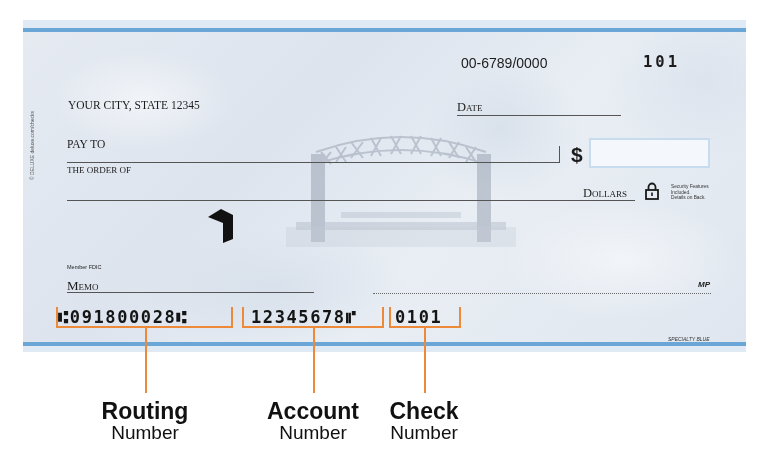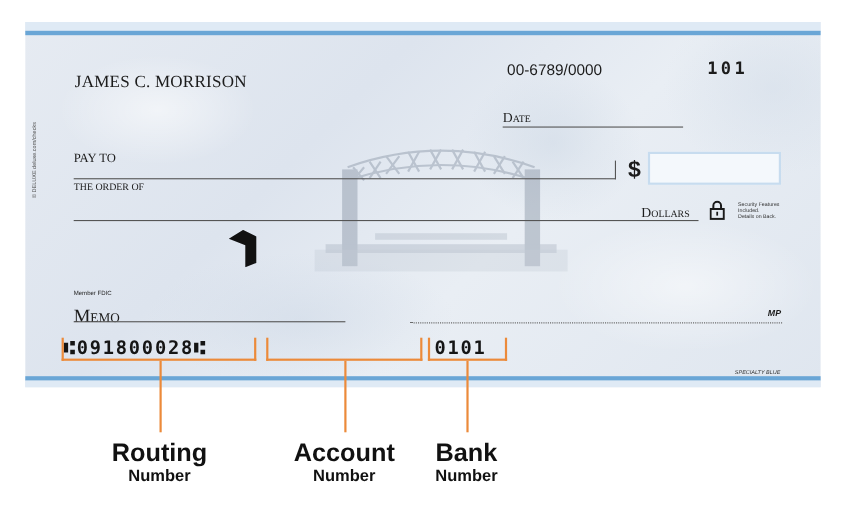--- a/index.html
+++ b/index.html
@@ -46,35 +46,35 @@
   .security-note { position:absolute; left:648px; top:164px; font-family:"Liberation Sans", sans-serif; font-size:4.8px; line-height:5.5px; color:#333; }
 
   .side-text { position:absolute; left:6px; top:160px; transform:rotate(-90deg); transform-origin:left top; font-family:"Liberation Sans", sans-serif; font-size:5px; color:#555; white-space:nowrap; }
 
   .bank-name { position:absolute; left:44px; top:198px; font-family:"Liberation Sans", sans-serif; font-size:21px; font-weight:bold; letter-spacing:-0.5px; color:#141414; }
   .bank-sub { position:absolute; left:44px; top:220px; font-family:"Liberation Sans", sans-serif; font-size:15px; color:#141414; }
   .bank-logo { position:absolute; left:182px; top:189px; width:30px; height:34px; }
   .tm { position:absolute; left:206px; top:216px; font-family:"Liberation Sans", sans-serif; font-size:4px; }
   .member-fdic { position:absolute; left:44px; top:244px; font-family:"Liberation Sans", sans-serif; font-size:5.5px; color:#222; }
 
-  .memo-label { position:absolute; left:44px; top:258px; font-size:17px; }
+  .memo-label { position:absolute; left:44px; top:258px; font-size:13px; }
   .memo-line { position:absolute; left:44px; top:272px; width:247px; height:1px; background:#555; }
   .sig-line { position:absolute; left:350px; top:273px; width:338px; height:1px; border-top:1px dotted #6a6a6a; }
   .mp-mark { position:absolute; left:675px; top:260px; font-family:"Liberation Sans", sans-serif; font-size:8px; font-weight:bold; font-style:italic; }
   .specialty { position:absolute; left:645px; top:316px; font-family:"Liberation Sans", sans-serif; font-size:5px; font-style:italic; color:#333; }
 
   .micr { position:absolute; top:287px; font-family:"DejaVu Sans Mono", monospace; font-size:17px; font-weight:bold; letter-spacing:1.6px; color:#151515; white-space:nowrap; }
 
   .bracket { position:absolute; top:285px; height:22px; border:2px solid #ec8a3a; border-top:none; }
   .bracket::before, .bracket::after { content:""; position:absolute; top:-2px; width:0; height:0; }
   .pointer { position:absolute; width:2px; background:#ec8a3a; }
 
   .callout { position:absolute; text-align:center; font-family:"Liberation Sans", sans-serif; color:#111; }
   .callout .bold { font-size:23px; font-weight:bold; line-height:21px; }
-  .callout .reg { font-size:15px; line-height:21px;font-weight:bold; }
+  .callout .reg { font-size:19px; line-height:21px; }
 </style>
 </head>
 <body>
 
 <div class="check">
   <div class="stripe-light" style="top:0"></div>
   <div class="stripe-blue" style="top:8px"></div>
   <div class="stripe-blue" style="top:322px"></div>
   <div class="stripe-light" style="top:326px; height:6px"></div>
 
@@ -87,21 +87,21 @@
     </g>
     <g fill="#8a96a6">
       <rect x="30" y="42" width="14" height="88"></rect>
       <rect x="196" y="42" width="14" height="88"></rect>
       <rect x="15" y="110" width="210" height="8" opacity="0.6"></rect>
       <rect x="60" y="100" width="120" height="6" opacity="0.5"></rect>
     </g>
     <rect x="5" y="115" width="230" height="20" fill="#9aa6b4" opacity="0.35"></rect>
   </svg>
 
-  <div class="owner-name">JAMES C. MORRISON</div>
+  <div class="owner-line" style="top:79px">YOUR CITY, STATE  12345</div>
 
   <div class="fraction">00-6789/0000</div>
   <div class="check-num">101</div>
 
   <div class="date-label small-caps">Date</div>
   <div class="date-line"></div>
 
   <div class="side-text">© DELUXE  deluxe.com/checks</div>
 
   <div class="payto">PAY TO</div>
@@ -130,35 +130,36 @@
   <div class="tm">™</div>
   <div class="member-fdic">Member FDIC</div>
 
   <div class="memo-label small-caps">Memo</div>
   <div class="memo-line"></div>
   <div class="sig-line"></div>
   <div class="mp-mark">MP</div>
   <div class="specialty">SPECIALTY BLUE</div>
 
   <div class="micr" style="left:35px">⑆091800028⑆</div>
+  <div class="micr" style="left:228px">12345678⑈</div>
   <div class="micr" style="left:372px">0101</div>
 </div>
 
 <div class="bracket" style="left:56px; width:177px; top:307px; height:21px;"></div>
 <div class="bracket" style="left:242px; width:142px; top:307px; height:21px;"></div>
 <div class="bracket" style="left:389px; width:72px; top:307px; height:21px;"></div>
 
 <div class="pointer" style="left:145px; top:328px; height:65px;"></div>
 <div class="pointer" style="left:313px; top:328px; height:65px;"></div>
 <div class="pointer" style="left:424px; top:328px; height:65px;"></div>
 
 <div class="callout" style="left:95px; top:401px; width:100px;">
   <div class="bold">Routing</div>
   <div class="reg">Number</div>
 </div>
 <div class="callout" style="left:263px; top:401px; width:100px;">
   <div class="bold">Account</div>
   <div class="reg">Number</div>
 </div>
 <div class="callout" style="left:374px; top:401px; width:100px;">
-  <div class="bold">Bank</div>
+  <div class="bold">Check</div>
   <div class="reg">Number</div>
 </div>
 
 </body></html>

